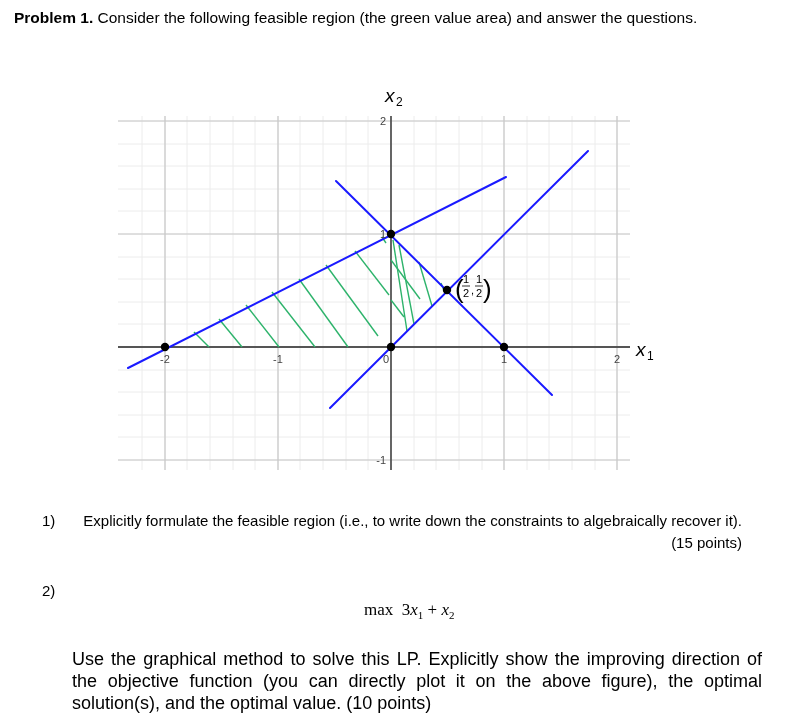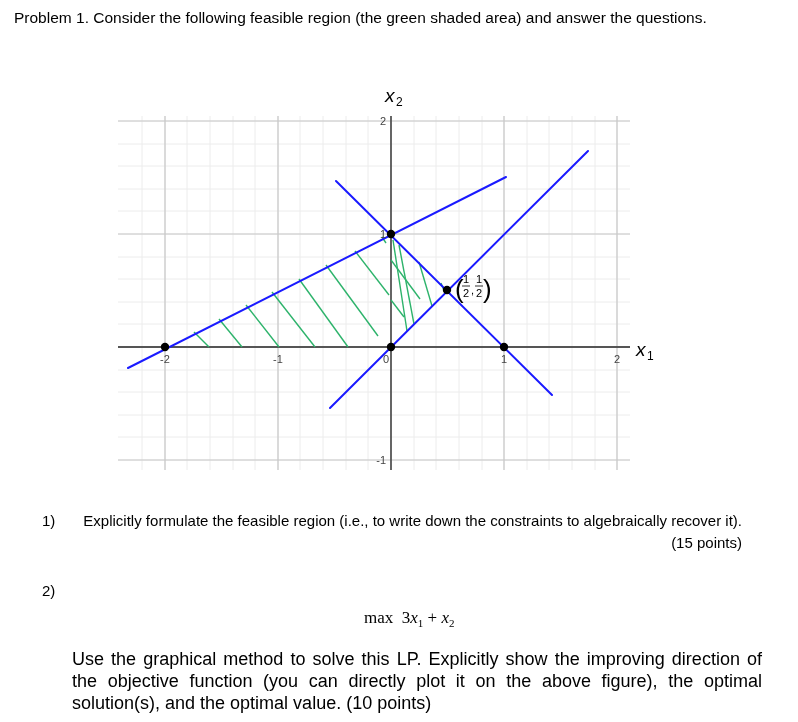--- a/index.html
+++ b/index.html
@@ -1,34 +1,34 @@
 <!DOCTYPE html>
 <html><head>
 <meta charset="utf-8">
 <style>
   html, body { margin: 0; padding: 0; background: #ffffff; }
   body { width: 798px; height: 722px; position: relative; overflow: hidden; font-family: "Liberation Sans", sans-serif; color: #000; }
   .problem-title { position: absolute; left: 14px; top: 9px; font-size: 15.5px; white-space: nowrap; }
-  .problem-title b { font-weight: normal; }
+  .problem-title b { font-weight: bold; }
   .figure { position: absolute; left: 0; top: 0; width: 798px; height: 500px; }
   .q { position: absolute; font-size: 15px; line-height: 22px; }
   .q-num { position: absolute; left: 0; top: 0; }
   .q-text { position: absolute; left: 30px; top: 0; text-align: right; }
   .q1 { left: 42px; top: 510px; width: 700px; height: 46px; }
   .q2 { left: 42px; top: 580px; width: 720px; height: 22px; }
-  .formula { position: absolute; left: 364px; top: 600px; font-family: "Liberation Serif", serif; font-size: 17px; white-space: nowrap; margin-top: 8px; }
+  .formula { position: absolute; left: 364px; top: 600px; font-family: "Liberation Serif", serif; font-size: 17px; white-space: nowrap; }
   .formula i { font-style: italic; }
   .formula sub { font-size: 11px; }
   .q2-detail { position: absolute; left: 72px; top: 648px; width: 690px; font-size: 18px; line-height: 22px; text-align: justify; }
   svg text { font-family: "Liberation Sans", sans-serif; }
 </style>
 </head>
 <body>
 
-<div class="problem-title"><b>Problem 1.</b><span> Consider the following feasible region (the green shaded area) and answer the questions.</span></div>
+<div class="problem-title"><b>Problem 1.</b><span> Consider the following feasible region (the green value area) and answer the questions.</span></div>
 
 <svg class="figure" width="798" height="500" viewBox="0 0 798 500" xmlns="http://www.w3.org/2000/svg">
 
   <g stroke="#ececec" stroke-width="1">
     <line x1="142" y1="116" x2="142" y2="470"></line>
       <line x1="165" y1="116" x2="165" y2="470"></line>
       <line x1="187" y1="116" x2="187" y2="470"></line>
       <line x1="210" y1="116" x2="210" y2="470"></line>
       <line x1="233" y1="116" x2="233" y2="470"></line>
       <line x1="255" y1="116" x2="255" y2="470"></line>

